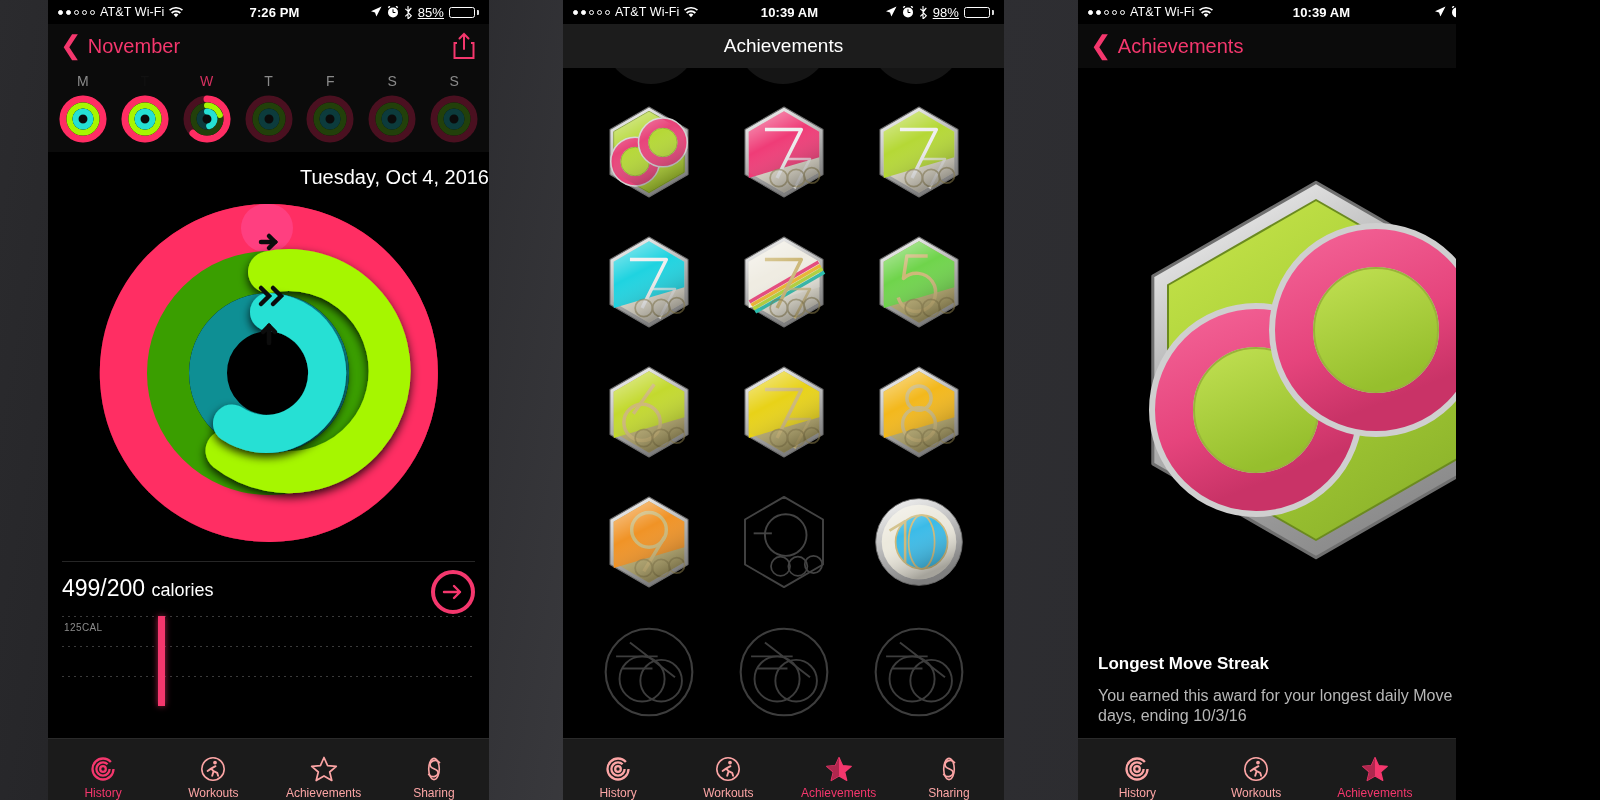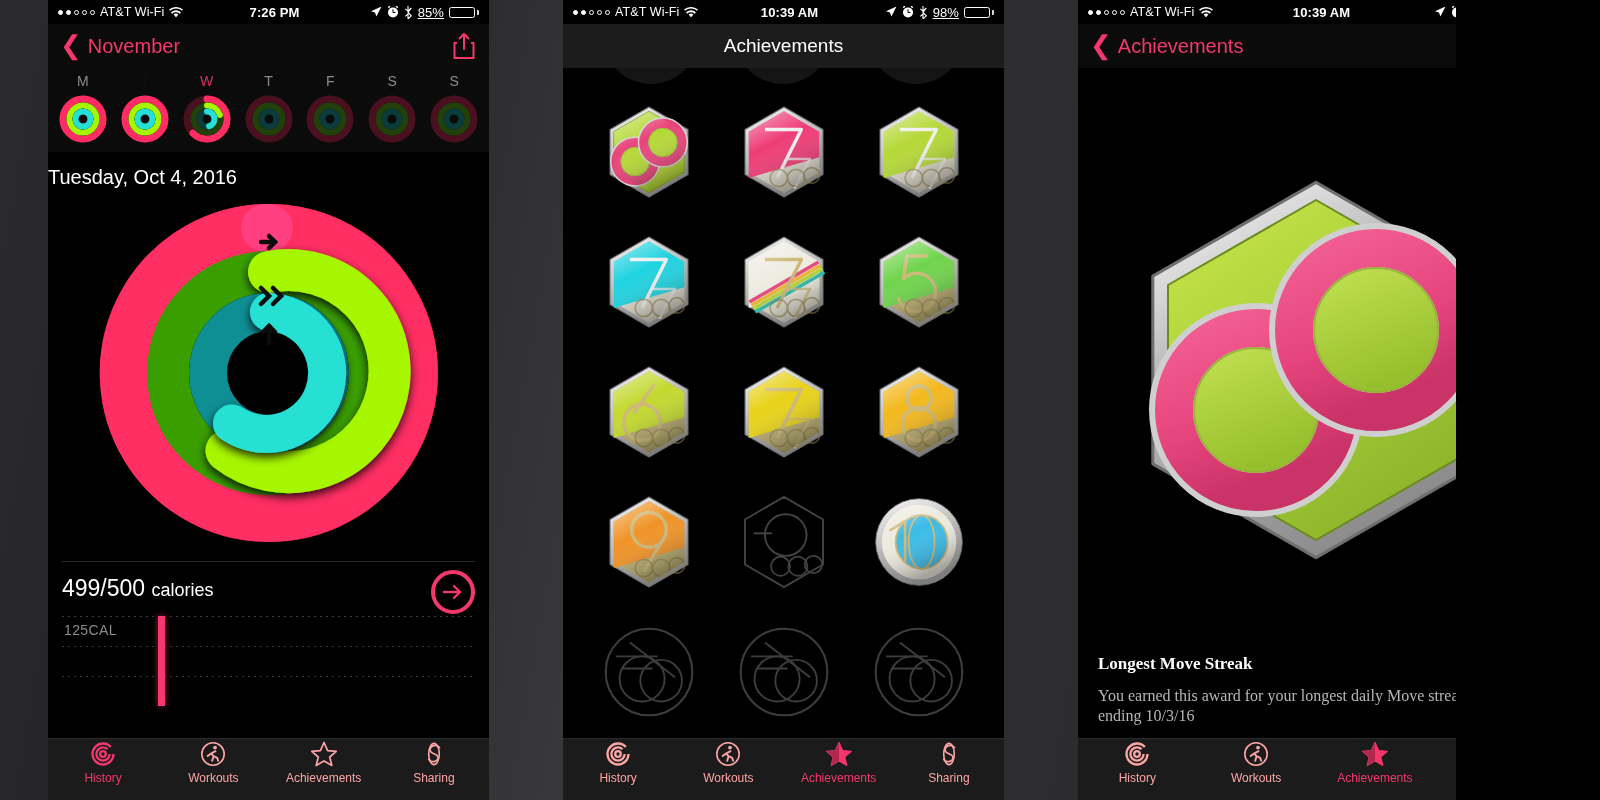--- a/index.html
+++ b/index.html
@@ -79,67 +79,67 @@
   .day-letters > div.sel { color: #111; }
   .day-letters > div.sel::before {
      content: ""; position: absolute; left: 50%; top: 1px; transform: translateX(-50%);
      width: 21px; height: 21px; border-radius: 50%; background: #b5b5b5; z-index: -1;
   }
   .day-letters > div.today { color: #d5305f; }
   .day-rings { display: flex; margin-top: 2px; }
   .day-rings > div { flex: 1; display: flex; justify-content: center; }
 
   
-  .date-line { text-align: left; color: #fff; font-size: 20px; padding: 14px 0 4px; }
+  .date-line { text-align: right; color: #fff; font-size: 20px; padding: 14px 0 4px; }
   .bigring-wrap { display: flex; justify-content: center; align-items: center;
                   padding: 4px 0 6px; }
 
   
   .move-sec { border-top: 1px solid #262626; margin: 6px 14px 0; padding-top: 10px;
               position: relative; }
   .move-title { color: #f4376d; font-size: 24px; font-weight: bold; letter-spacing: -0.2px;}
   .move-val { color: #fff; font-size: 23px; margin-top: 3px; }
   .move-val .unit { font-size: 18px; }
   .move-arrow { position: absolute; right: 0; top: 8px; width: 44px; height: 44px;
                 border: 4px solid #f4376d; border-radius: 50%;
                 display: flex; align-items: center; justify-content: center; cursor: pointer; }
   .chart { position: relative; height: 92px; margin: 12px 0 0; }
   .chart .gl { position: absolute; left: 0; right: 0; height: 1px;
      background: repeating-linear-gradient(to right, #6a6a6a 0 2px, transparent 2px 6px);
      opacity: .55; }
-  .chart .cal-label { position: absolute; left: 2px; font-size: 14px; color: #8c8c8c;
+  .chart .cal-label { position: absolute; left: 2px; font-size: 10px; color: #8c8c8c;
                       letter-spacing: .4px; text-align: right; }
   .chart .bar { position: absolute; width: 7px; background: #f4376d;
                 box-shadow: 0 0 6px rgba(244,55,109,.65); }
 
   
   .tabbar { position: absolute; bottom: 0; left: 0; right: 0; height: 62px;
             background: #1b1b1b; border-top: 1px solid #2a2a2a;
-            display: flex; align-items: flex-start; }
+            display: flex; align-items: flex-end; }
   .tab { flex: 1; text-align: center; color: #fca5a5; cursor: pointer; }
   .tab .ic { height: 30px; display: flex; align-items: center; justify-content: center; }
   .tab .lb { font-size: 12px; margin-top: 2px; }
   .tab.active { color: #f4376d; }
 
   
   .ach-scroll { position: relative; background: #000; height: 676px; overflow: hidden; }
   .ach-peek { display: flex; justify-content: space-around; padding: 0 22px; height: 16px;
               overflow: hidden; }
   .ach-peek > div { width: 96px; height: 96px; margin-top: -80px; border-radius: 50%;
                     background: #151515; }
   .ach-grid { display: grid; grid-template-columns: repeat(3,1fr);
               row-gap: 18px; padding: 12px 18px 0; justify-items: center; }
   .badge-cell { width: 112px; height: 112px; display: flex; align-items: center;
                 justify-content: center; cursor: pointer; }
 
   
   .detail-body { position: relative; background: #000; height: 670px; }
   .detail-badge { display: flex; justify-content: center; align-items: center;
                   padding-top: 92px; }
-  .detail-text { position: absolute; left: 20px; right: 12px; bottom: 12px; font-family: Liberation Serif, serif; }
+  .detail-text { position: absolute; left: 20px; right: 12px; bottom: 12px; }
   .detail-title { color: #fff; font-size: 17px; font-weight: bold; }
   .detail-desc { color: #b7b7b7; font-size: 16px; line-height: 1.25; margin-top: 12px; }
 </style>
 </head>
 <body>
 
 <div class="stage">
 
   <div class="phone" id="phone1">
 
@@ -302,21 +302,21 @@
         </g>
         <g fill="none" stroke="#0c0c0c" stroke-width="4.5" stroke-linecap="round">
           <path d="M176 146v-17"></path>
             <path d="M170 135l6-6 6 6"></path>
         </g>
       </svg>
     </div>
 
     <div class="move-sec">
       <div class="move-val">
-        <span>499/500</span>
+        <span>499/200</span>
         <span class="unit">calories</span>
       </div>
       <div class="move-arrow">
         <svg width="22" height="18" viewBox="0 0 22 18">
           <path d="M2 9h16M12 3l6 6-6 6" stroke="#f4376d" stroke-width="2.4" fill="none" stroke-linecap="round" stroke-linejoin="round"></path>
         </svg>
       </div>
       <div class="chart">
         <div class="gl" style="top:2px"></div>
         <div class="gl" style="top:32px"></div>

